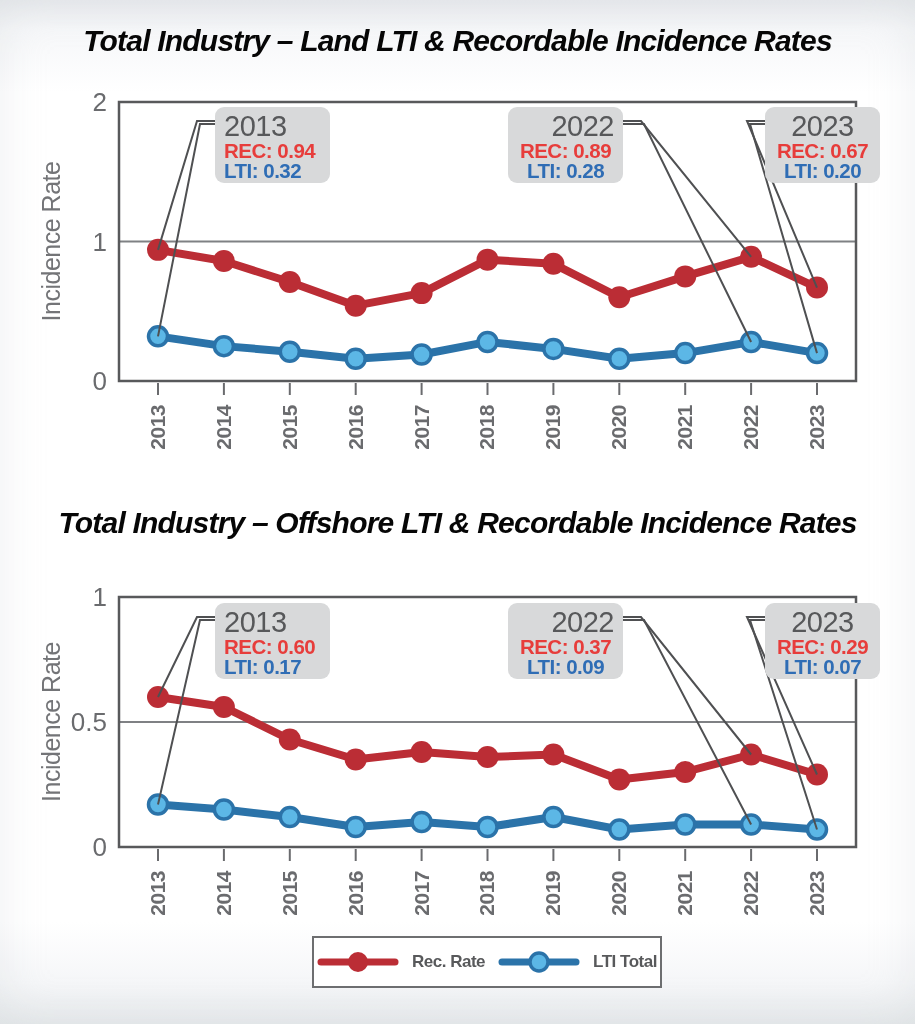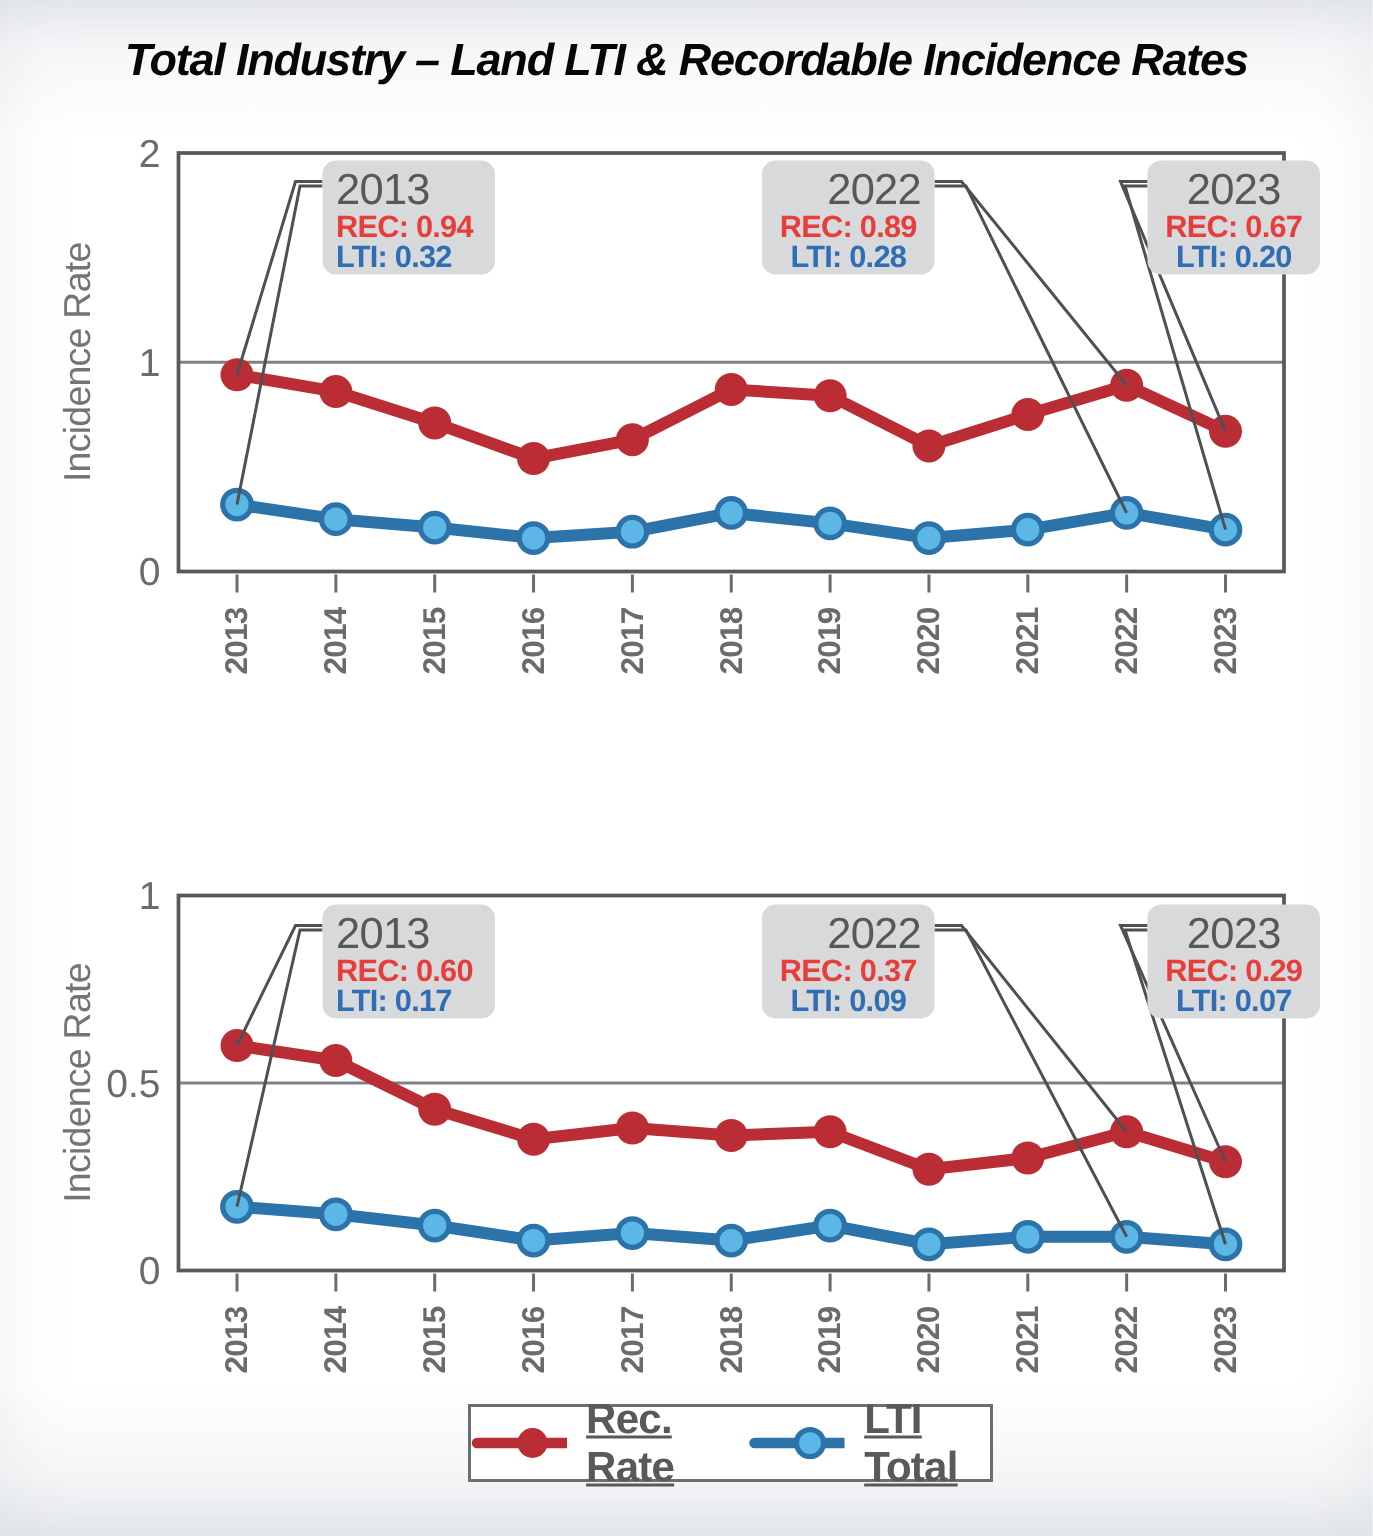--- a/index.html
+++ b/index.html
@@ -16,21 +16,21 @@
   }
   #title0{top:24px;}
   #title1{top:506px;}
   svg.chart{position:absolute; left:0;}
   #chart0{top:90px;}
   #chart1{top:585px;}
   .legend{
     position:absolute; left:312px; top:936px; width:350px; height:52px;
     background:#ffffff; border:2px solid #6d6e70; box-sizing:border-box;
     display:flex; align-items:center; justify-content:center; gap:13px;
-    font-size:28px; font-weight:bold; color:#58595b; letter-spacing:-0.5px;text-decoration:underline;
+    font-size:17px; font-weight:bold; color:#58595b; letter-spacing:-0.5px;
   }
   .legend svg{display:block;}
 </style>
 </head>
 <body>
 
 <div class="page">
 
   <h2 class="chart-title" id="title0">Total Industry – Land LTI &amp; Recordable Incidence Rates</h2>
   <svg class="chart" id="chart0" width="915" height="380" viewBox="0 0 915 380">
@@ -100,20 +100,21 @@
       <text y="68" font-size="20.5" fill="#e73d3b" letter-spacing="-0.5" font-weight="bold" x="565.5" text-anchor="middle">REC: 0.89</text>
       <text y="88" font-size="20.5" fill="#2f6db5" letter-spacing="-0.5" font-weight="bold" x="565.5" text-anchor="middle">LTI: 0.28</text>
       <polyline points="817,197.535 747,31 765,31" fill="none" stroke="#4f5052" stroke-width="2"></polyline>
       <polyline points="817,263.1 750,34 765,34" fill="none" stroke="#4f5052" stroke-width="2"></polyline>
       <rect x="765" y="17" width="115" height="76" rx="9" fill="#d8d9da"></rect>
       <text y="46" font-size="29" fill="#57585a" letter-spacing="-0.5" x="822.5" text-anchor="middle">2023</text>
       <text y="68" font-size="20.5" fill="#e73d3b" letter-spacing="-0.5" font-weight="bold" x="822.5" text-anchor="middle">REC: 0.67</text>
       <text y="88" font-size="20.5" fill="#2f6db5" letter-spacing="-0.5" font-weight="bold" x="822.5" text-anchor="middle">LTI: 0.20</text>
     </svg>
 
+  <h2 class="chart-title" id="title1">Total Industry – Offshore LTI &amp; Recordable Incidence Rates</h2>
   <svg class="chart" id="chart1" width="915" height="345" viewBox="0 0 915 345">
       <rect x="119" y="12" width="737" height="250" fill="#ffffff"></rect>
       <line x1="119" y1="137" x2="856" y2="137" stroke="#7f8184" stroke-width="2"></line>
       <rect x="119" y="12" width="737" height="250" fill="none" stroke="#58595b" stroke-width="2.5"></rect>
       <text x="107" y="262" text-anchor="end" dy="0.35em" font-size="26" fill="#6a6b6e">0</text>
       <text x="107" y="137" text-anchor="end" dy="0.35em" font-size="26" fill="#6a6b6e">0.5</text>
       <text x="107" y="12" text-anchor="end" dy="0.35em" font-size="26" fill="#6a6b6e">1</text>
       <text transform="translate(60 137) rotate(-90)" text-anchor="middle" font-size="25" fill="#737477" letter-spacing="-0.5">Incidence Rate</text>
       <line x1="158" y1="264" x2="158" y2="276" stroke="#6a6b6e" stroke-width="2"></line>
       <text x="158" y="286" transform="rotate(-90 158 286)" text-anchor="end" dy="0.33em" font-size="21" font-weight="bold" fill="#6a6b6e" letter-spacing="-0.5">2013</text>

